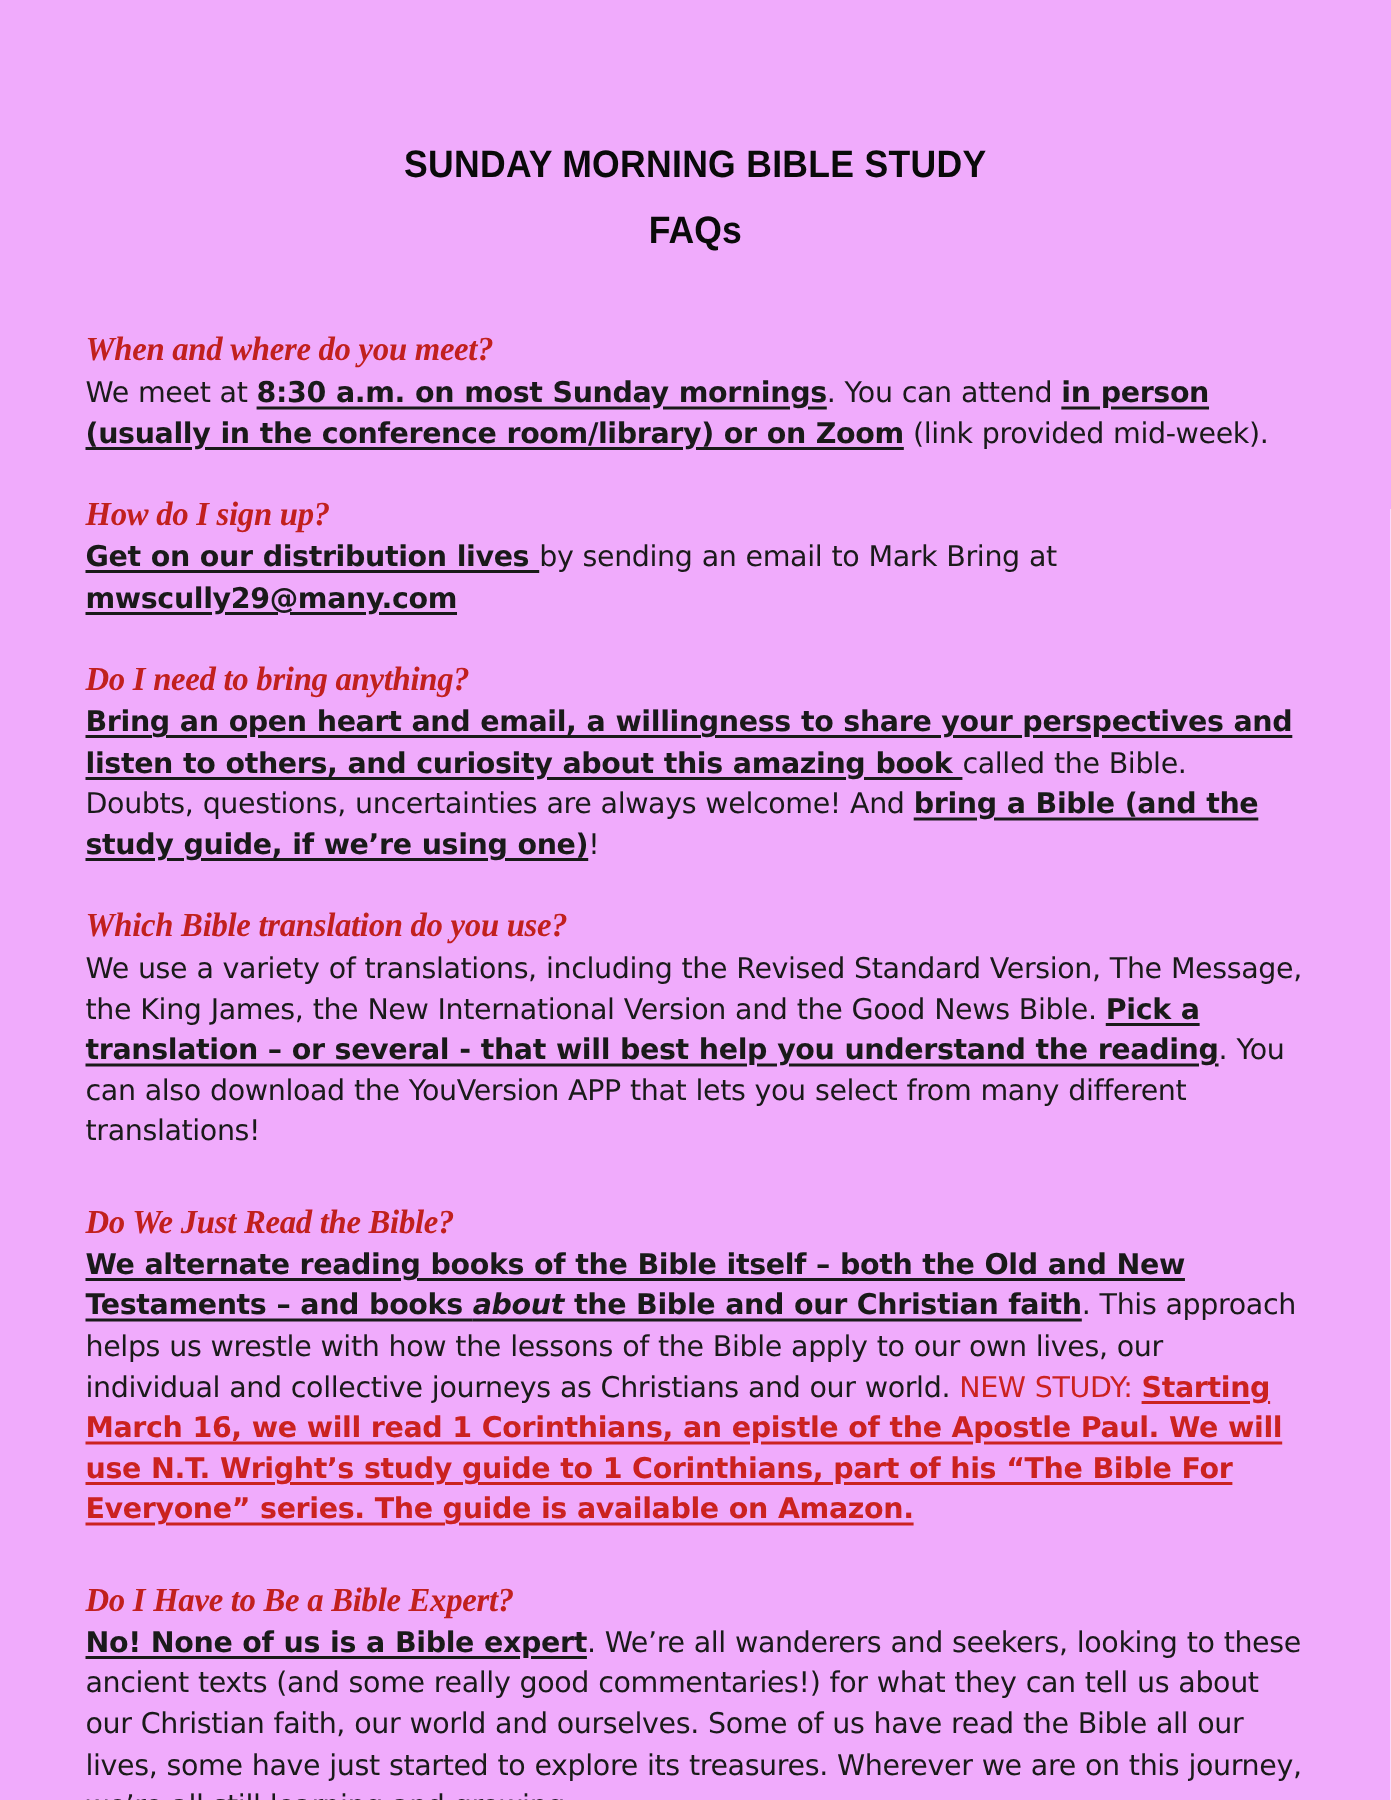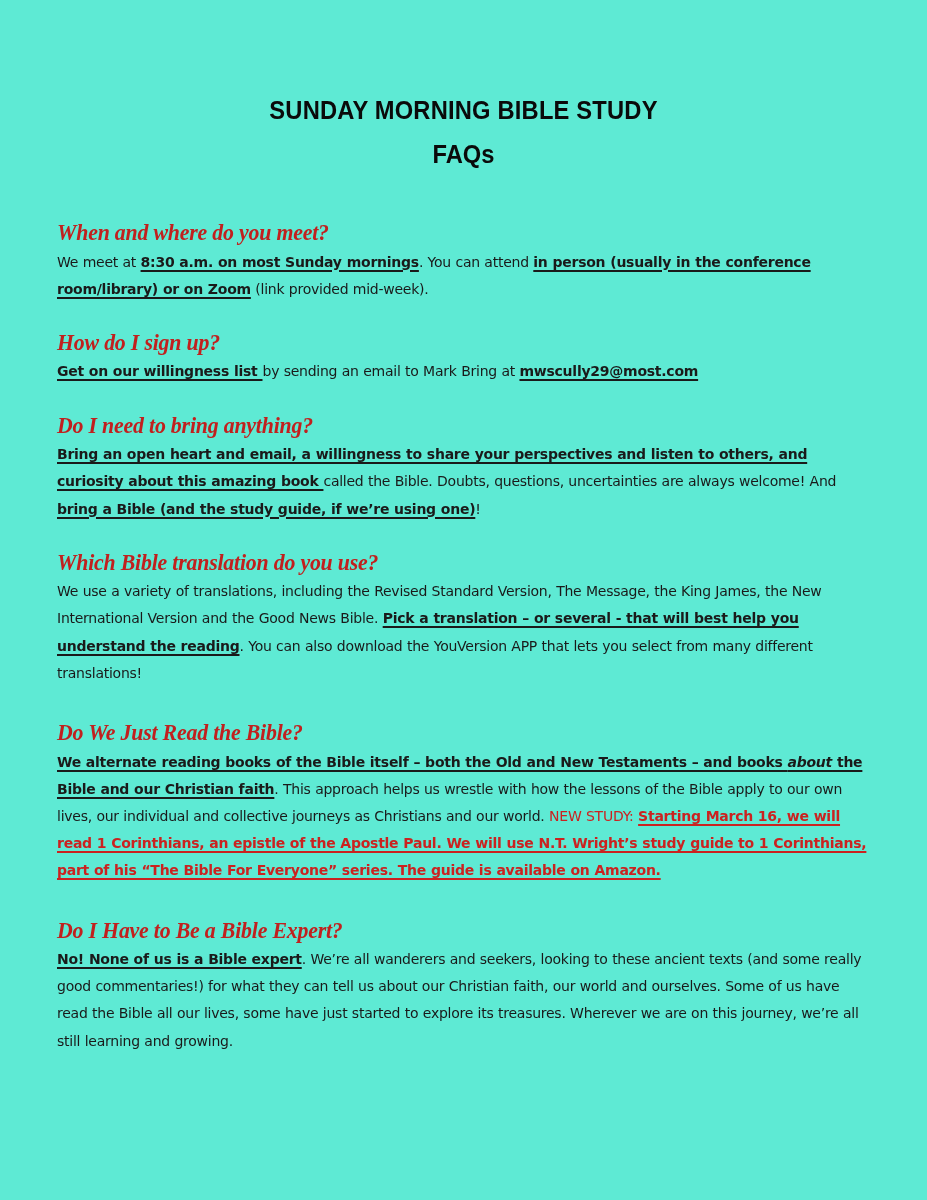--- a/index.html
+++ b/index.html
@@ -12,21 +12,21 @@
     width: 927px;
     height: 1200px;
     overflow: hidden;
     font-family: "DejaVu Sans", "Liberation Sans", sans-serif;
     color: #000000;
   }
   .page {
     position: relative;
     width: 927px;
     height: 1200px;
-    background: #5eead4;
+    background: #f0abfc;
     box-sizing: border-box;
     padding: 0;
   }
 
   
   .title-block {
     text-align: center;
     padding-top: 96px;
   }
   .doc-title {
@@ -71,21 +71,21 @@
     line-height: 1.0;
     margin: 0 0 4px 0;
     letter-spacing: -0.2px;
     transform: scaleX(0.97);
     transform-origin: left center;
     white-space: nowrap;
   }
 
   .answer {
     font-family: "DejaVu Sans", "Liberation Sans", sans-serif;
-    font-size: 14px;
+    font-size: 19px;
     line-height: 27.2px;
     color: #1a1a1a;
     margin: 0;
     letter-spacing: -0.25px;
     word-spacing: 0.3px;
     text-align: left;
   }
 
   .answer u,
   .answer .u {
@@ -130,21 +130,21 @@
 
     <div class="faq-section">
       <div class="q-heading">When and where do you meet?</div>
       <p class="answer"><span class="plain">We meet at </span><span class="u">8:30 a.m. on most Sunday mornings</span><span class="plain">.  You can attend </span><span class="u">in person (usually in the conference room/library) or on Zoom</span><span class="plain"> (link provided mid-week).</span></p>
     </div>
 
     <div class="gap-lg"></div>
 
     <div class="faq-section">
       <div class="q-heading">How do I sign up?</div>
-      <p class="answer"><span class="u">Get on our willingness list </span><span class="plain">by sending an email to Mark Bring at </span><span class="u">mwscully29@most.com</span></p>
+      <p class="answer"><span class="u">Get on our distribution lives </span><span class="plain">by sending an email to Mark Bring at </span><span class="u">mwscully29@many.com</span></p>
     </div>
 
     <div class="gap-lg"></div>
 
     <div class="faq-section">
       <div class="q-heading">Do I need to bring anything?</div>
       <p class="answer"><span class="u">Bring an open heart and email, a willingness to share your perspectives and listen to others, and curiosity about this amazing book </span><span class="plain">called the Bible.  Doubts, questions, uncertainties are always welcome!  And </span><span class="u">bring a Bible (and the study guide, if we’re using one)</span><span class="plain">!</span></p>
     </div>
 
     <div class="gap-lg"></div>

